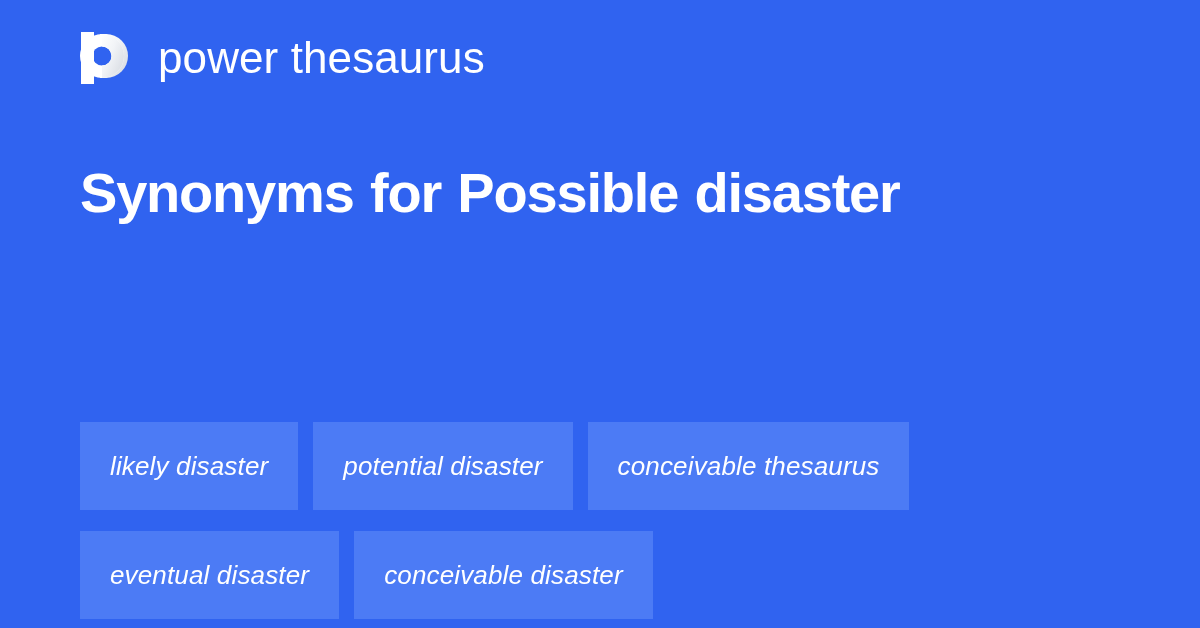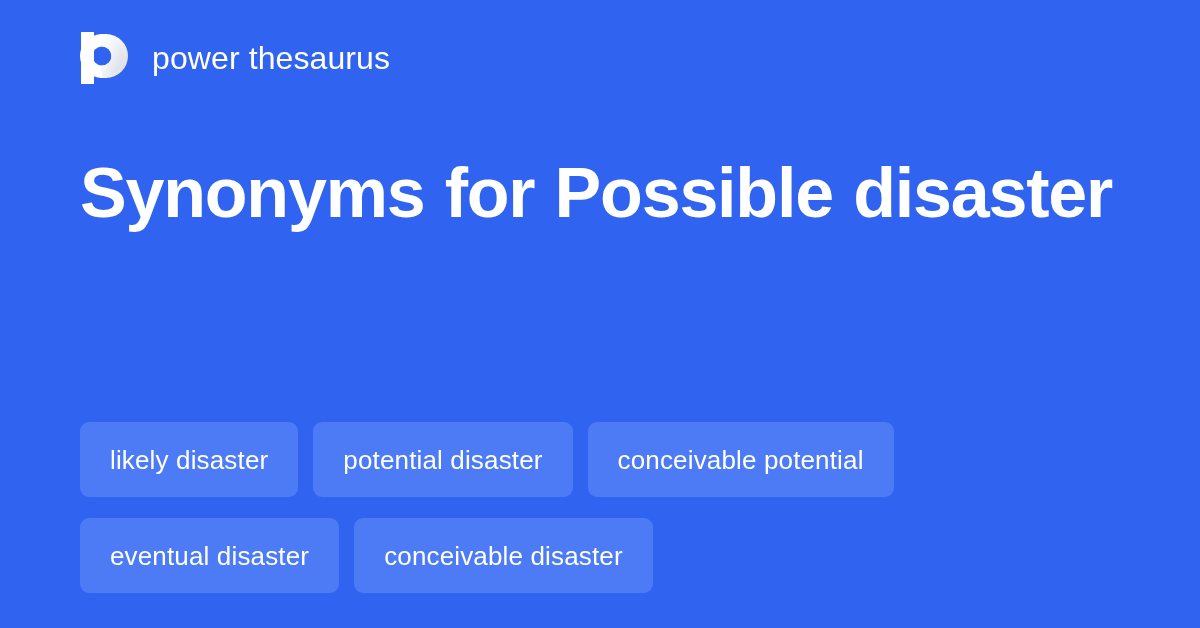--- a/index.html
+++ b/index.html
@@ -35,38 +35,38 @@
   }
 
   .brand-logo {
     width: 48px;
     height: 56px;
     display: block;
     flex: 0 0 auto;
   }
 
   .brand-name {
-    margin-left: 24px;
+    margin-left: 30px;
     color: #FFFFFF;
-    font-size: 32px;
+    font-size: 44px;
     line-height: 40px;
     font-weight: 500;
     letter-spacing: 0.1px;
     white-space: nowrap;
   }
 
   
   .headline {
     position: absolute;
     left: 80px;
     top: 137px;
     width: 1040px;
     margin: 0;
     color: #FFFFFF;
-    font-size: 70px;
+    font-size: 56px;
     line-height: 112px;
     font-weight: 700;
     letter-spacing: -1.2px;
     word-spacing: 2px;
   }
 
   
   .tag-rows {
     position: absolute;
     left: 80px;
@@ -79,35 +79,36 @@
     align-items: flex-start;
     flex-wrap: nowrap;
   }
 
   .tag-row + .tag-row {
     margin-top: 21px;
     align-items: flex-end;
   }
 
   .tag {
-    height: 75px;
+    height: 88px;
     box-sizing: border-box;
     display: flex;
     align-items: center;
     justify-content: center;
     padding: 0 30px;
     margin-right: 15px;
     background: #4C7BF5;
-    border-radius: 9px;
+    border-radius: 0;
     color: #FFFFFF;
     font-size: 26px;
     line-height: 30px;
     font-weight: 400;
     letter-spacing: 0.15px;
     white-space: nowrap;
+    font-style: italic;
   }
 
   .tag:last-child {
     margin-right: 0;
   }
 </style>
 </head>
 <body>
 
 <div class="page">
@@ -139,21 +140,21 @@
     <span class="brand-name">power thesaurus</span>
   </div>
 
   <h1 class="headline">Synonyms for Possible disaster</h1>
 
   <div class="tag-rows">
 
     <div class="tag-row">
       <span class="tag">likely disaster</span>
       <span class="tag">potential disaster</span>
-      <span class="tag">conceivable potential</span>
+      <span class="tag">conceivable thesaurus</span>
     </div>
 
     <div class="tag-row">
       <span class="tag">eventual disaster</span>
       <span class="tag">conceivable disaster</span>
     </div>
 
   </div>
 
 </div>

